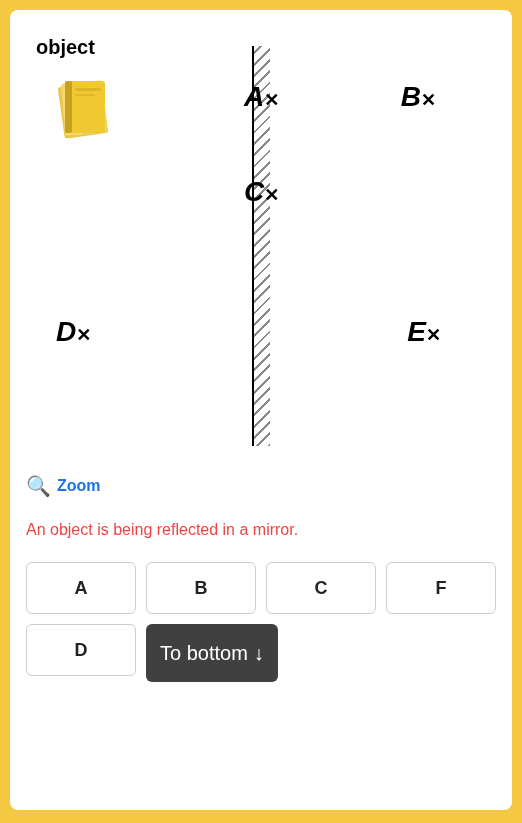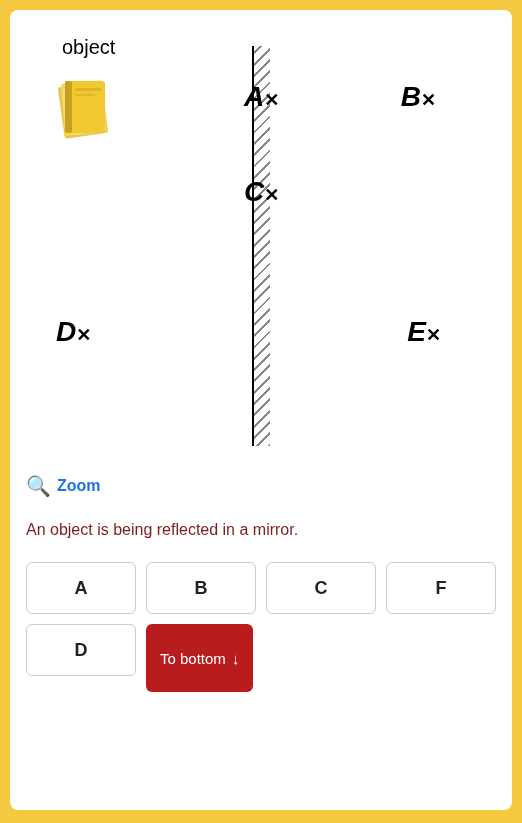--- a/index.html
+++ b/index.html
@@ -60,23 +60,22 @@
       font-weight: bold;
       font-style: normal;
     }
 
     
     .object-label-area {
       position: absolute;
       top: 10px;
       left: 10px;
       font-size: 20px;
-      font-weight: normal;
+      font-weight: bold;
       color: #000;
-      margin-left: 26px;
     }
 
     .book-icon {
       position: absolute;
       top: 50px;
       left: 30px;
       width: 55px;
       height: 65px;
     }
 
@@ -101,21 +100,21 @@
       text-decoration: none;
     }
 
     .zoom-icon {
       font-size: 20px;
     }
 
     
     .question-text {
       font-size: 16px;
-      color: #7f1d1d;
+      color: #ef4444;
       line-height: 1.5;
       margin-bottom: 12px;
     }
 
     
     .answer-grid {
       display: flex;
       flex-wrap: wrap;
       gap: 10px;
       margin-top: 20px;
@@ -132,32 +131,32 @@
       font-weight: bold;
       cursor: pointer;
       display: flex;
       align-items: center;
       justify-content: center;
       color: #222;
     }
 
     
     .to-bottom-btn {
-      background: #b91c1c;
+      background: #404040;
       color: #fff;
       border: none;
       border-radius: 6px;
       padding: 8px 14px;
-      font-size: 15px;
+      font-size: 20px;
       cursor: pointer;
       display: flex;
       align-items: center;
       gap: 6px;
       white-space: nowrap;
-      height: 68px;
+      height: 58px;
     }
 
     
     .book-svg {
       width: 55px;
       height: 65px;
     }
   </style>
 </head>
 <body>

